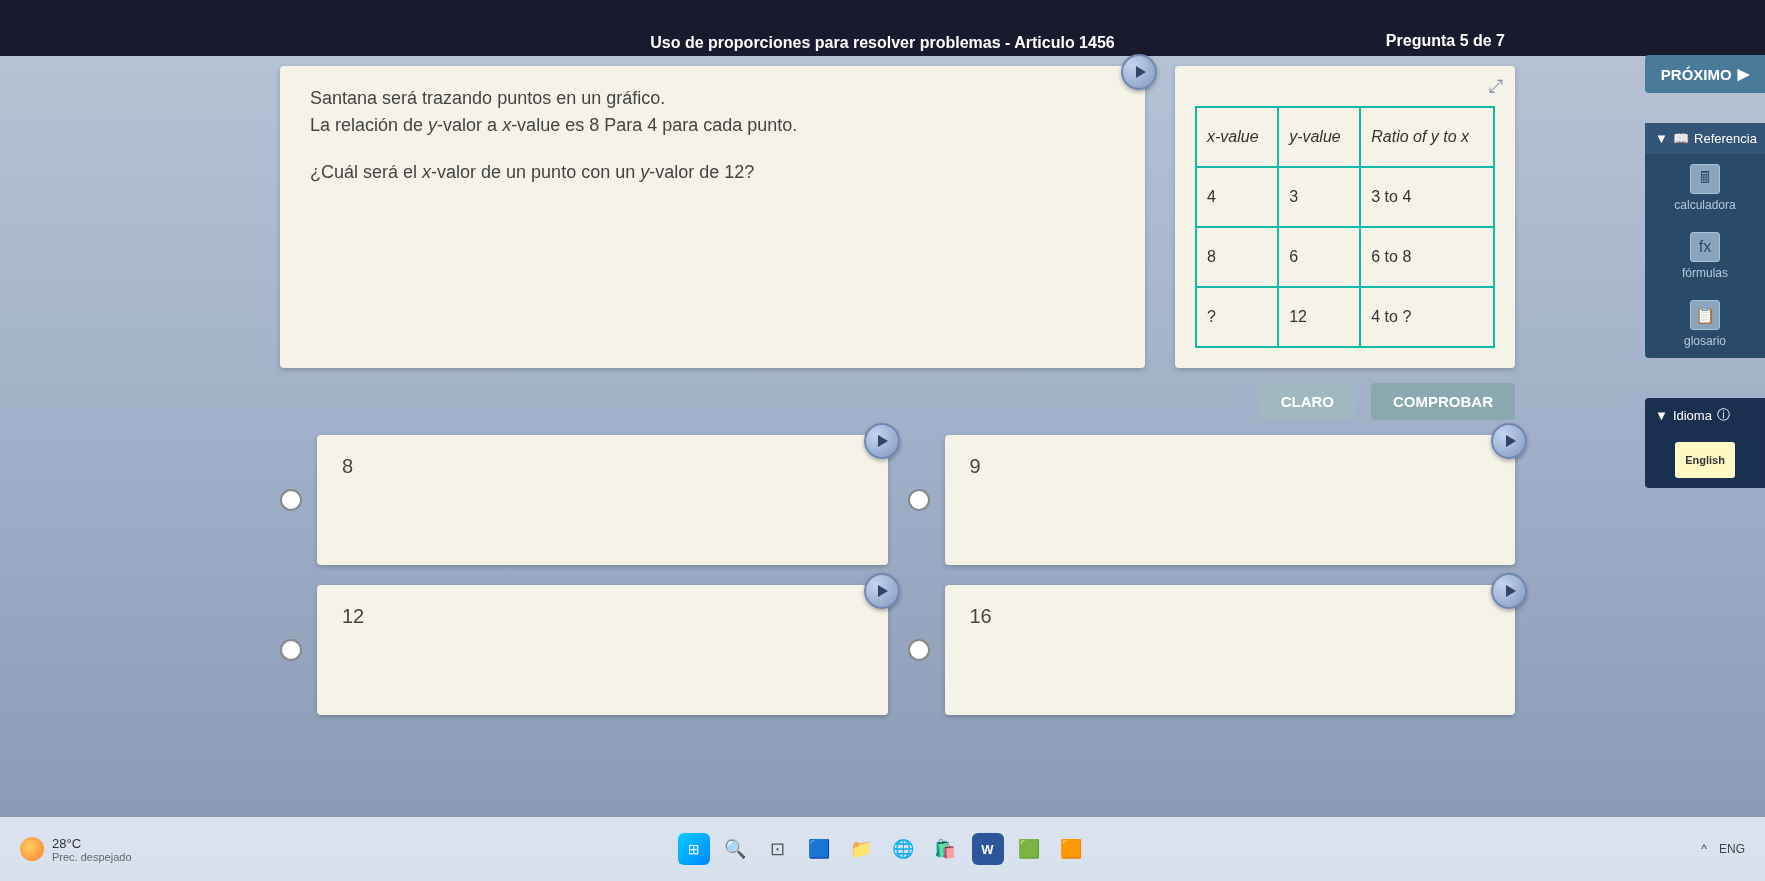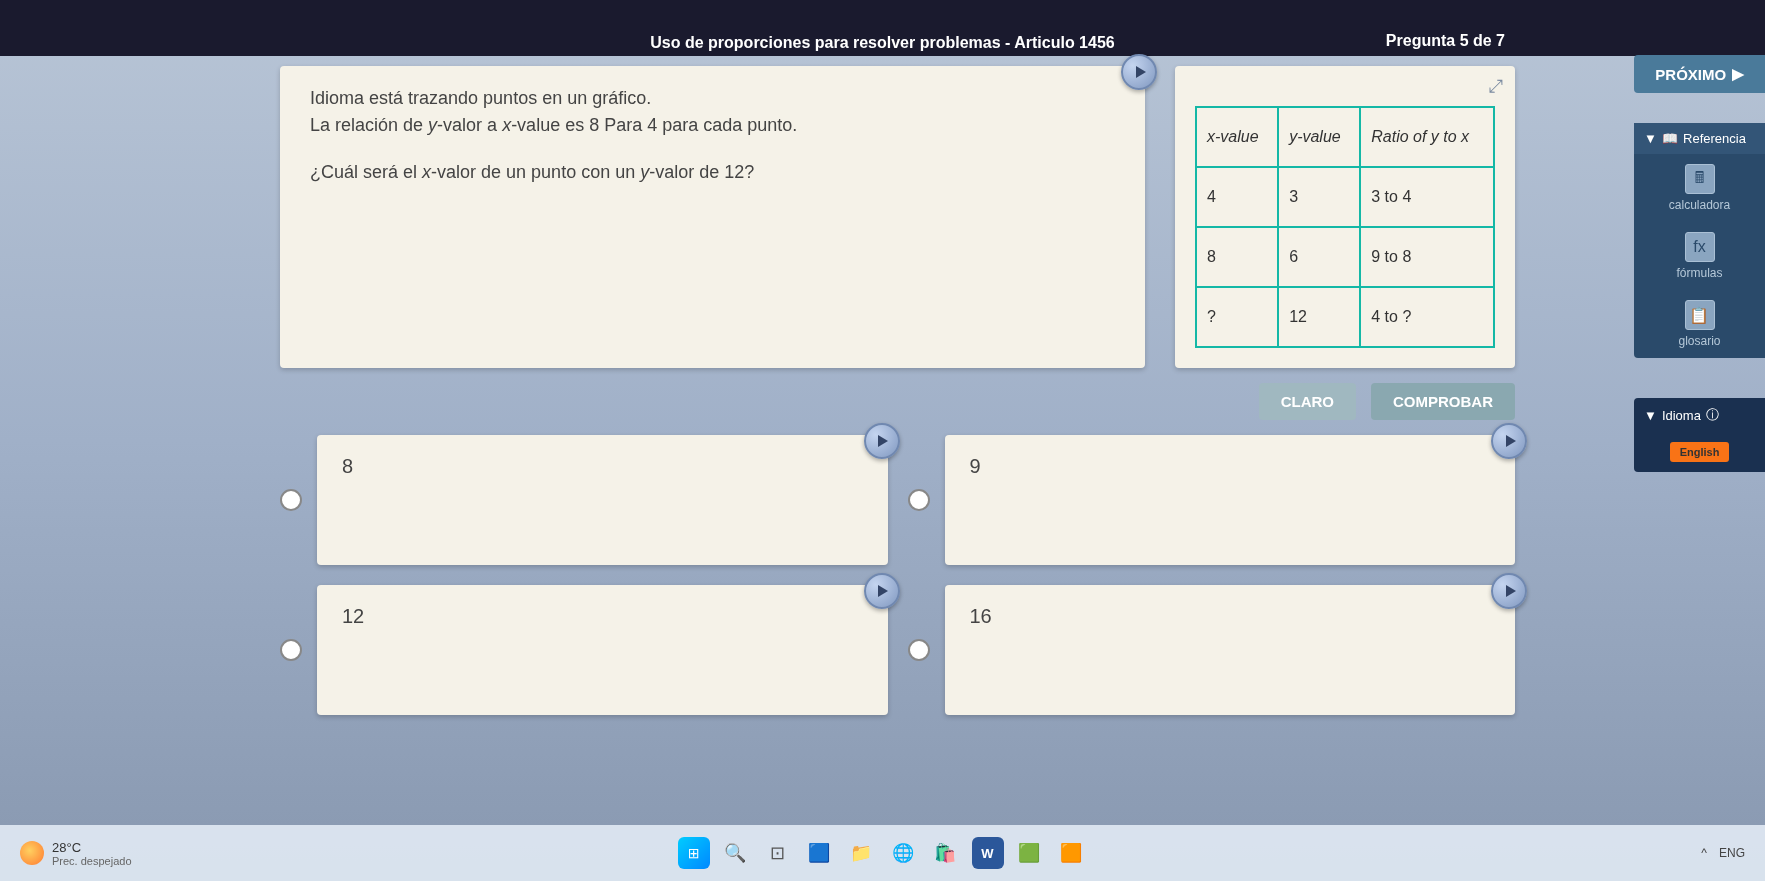--- a/index.html
+++ b/index.html
@@ -155,21 +155,21 @@
     min-height: 130px;
     position: relative;
     box-shadow: 0 2px 5px rgba(0,0,0,0.2);
     font-size: 20px;
     color: #444;
   }
   
   .sidebar {
     position: absolute;
     right: 0; top: 55px;
-    width: 131px;
+    width: 120px;
   }
   .proximo {
     background: #4a7a9a;
     color: #fff;
     padding: 10px 14px;
     font-weight: bold;
     font-size: 15px;
     border-radius: 4px 0 0 4px;
     margin-bottom: 30px;
     display: flex;
@@ -221,33 +221,33 @@
     font-size: 13px;
     display: flex;
     align-items: center;
     gap: 5px;
   }
   .idioma-body {
     padding: 10px;
     text-align: center;
   }
   .lang-btn {
-    background: #f97316;
+    background: #fef9c3;
     color: #333;
-    padding: 4px 10px;
+    padding: 12px 10px;
     border-radius: 3px;
     font-size: 11px;
     font-weight: bold;
     display: inline-block;
   }
   
   .taskbar {
     position: absolute;
     bottom: 0; left: 0; right: 0;
-    height: 56px;
+    height: 64px;
     background: rgba(230,238,248,0.85);
     display: flex;
     align-items: center;
     padding: 0 20px;
     gap: 12px;
   }
   .weather {
     display: flex;
     align-items: center;
     gap: 8px;
@@ -298,21 +298,21 @@
   <div class="title-left">Uso de proporciones para resolver problemas - Articulo 1456</div>
   <div class="title-right">Pregunta 5 de 7</div>
 </div>
 
 <div class="main-content">
 
   <div class="question-row">
     <div class="question-card">
       <div class="audio-btn"></div>
       <div class="question-text">
-        <span>Idioma está trazando puntos en un gráfico.</span>
+        <span>Santana será trazando puntos en un gráfico.</span>
         <span class="sub">
           <span>La relación de </span><span class="istyle">y</span><span>-valor a </span><span class="istyle">x</span><span>-value es 8 Para 4 para cada punto.</span>
         </span>
         <span class="q2">
           <span>¿Cuál será el </span><span class="istyle">x</span><span>-valor de un punto con un </span><span class="istyle">y</span><span>-valor de 12?</span>
         </span>
       </div>
     </div>
 
     <div class="table-card">
@@ -325,21 +325,21 @@
           <th>Ratio of y to x</th>
         </tr>
         <tr>
           <td>4</td>
           <td>3</td>
           <td>3 to 4</td>
         </tr>
         <tr>
           <td>8</td>
           <td>6</td>
-          <td>9 to 8</td>
+          <td>6 to 8</td>
         </tr>
         <tr>
           <td>?</td>
           <td>12</td>
           <td>4 to ?</td>
         </tr>
       </tbody>
         </table>
     </div>
   </div>

